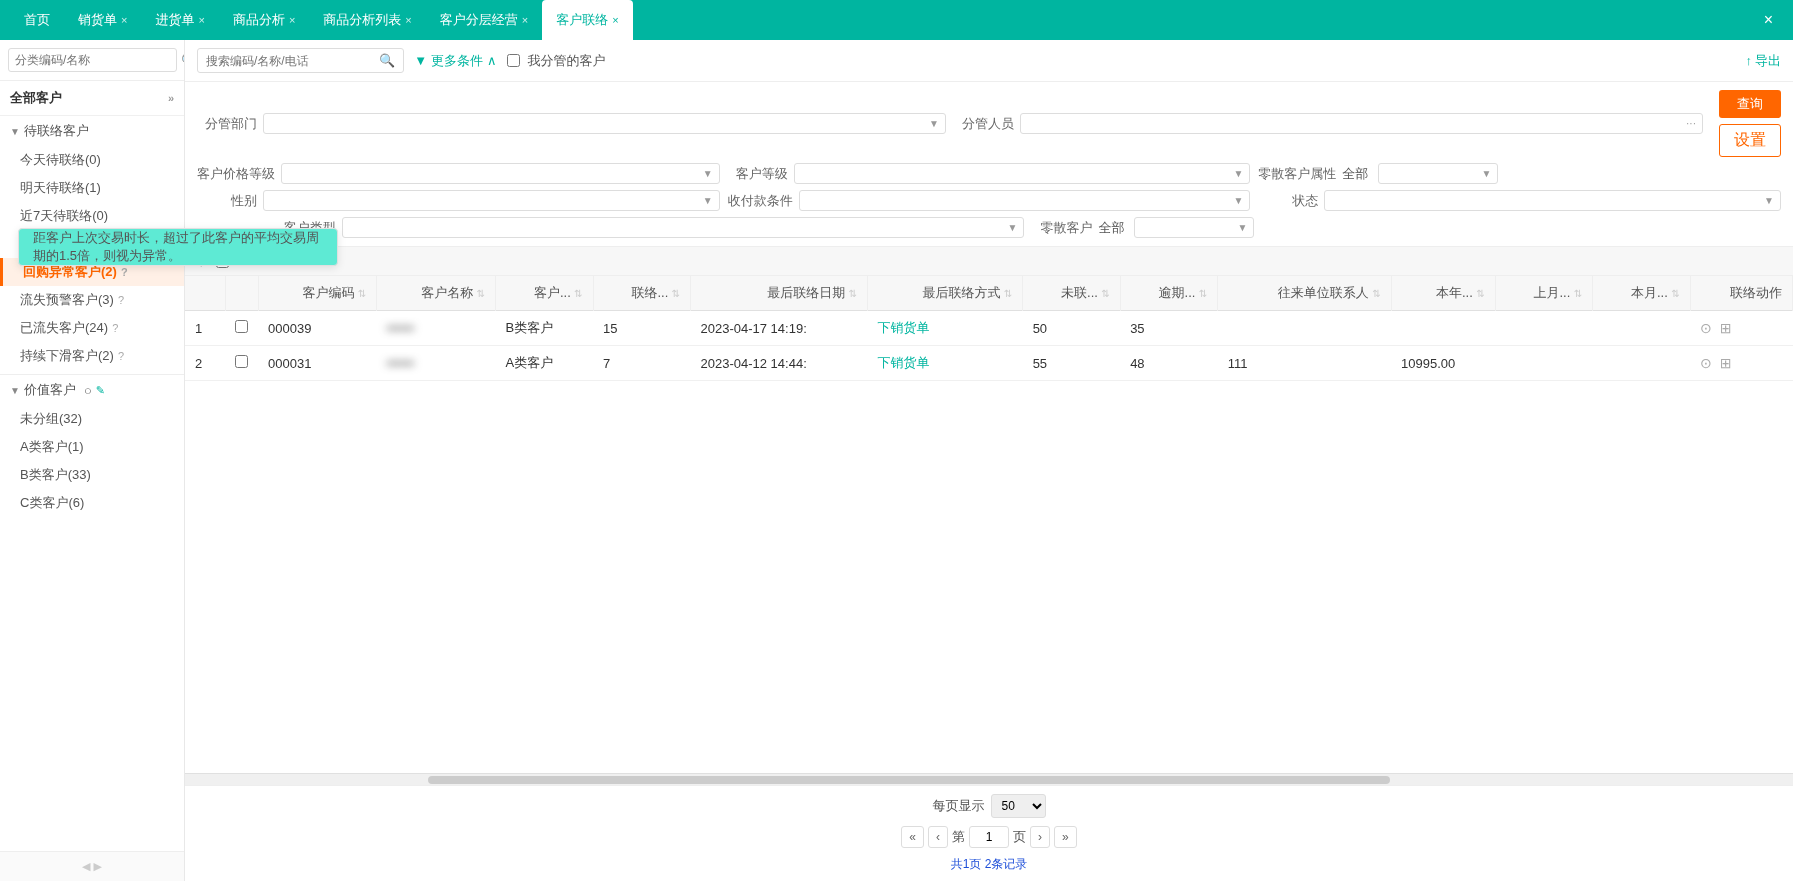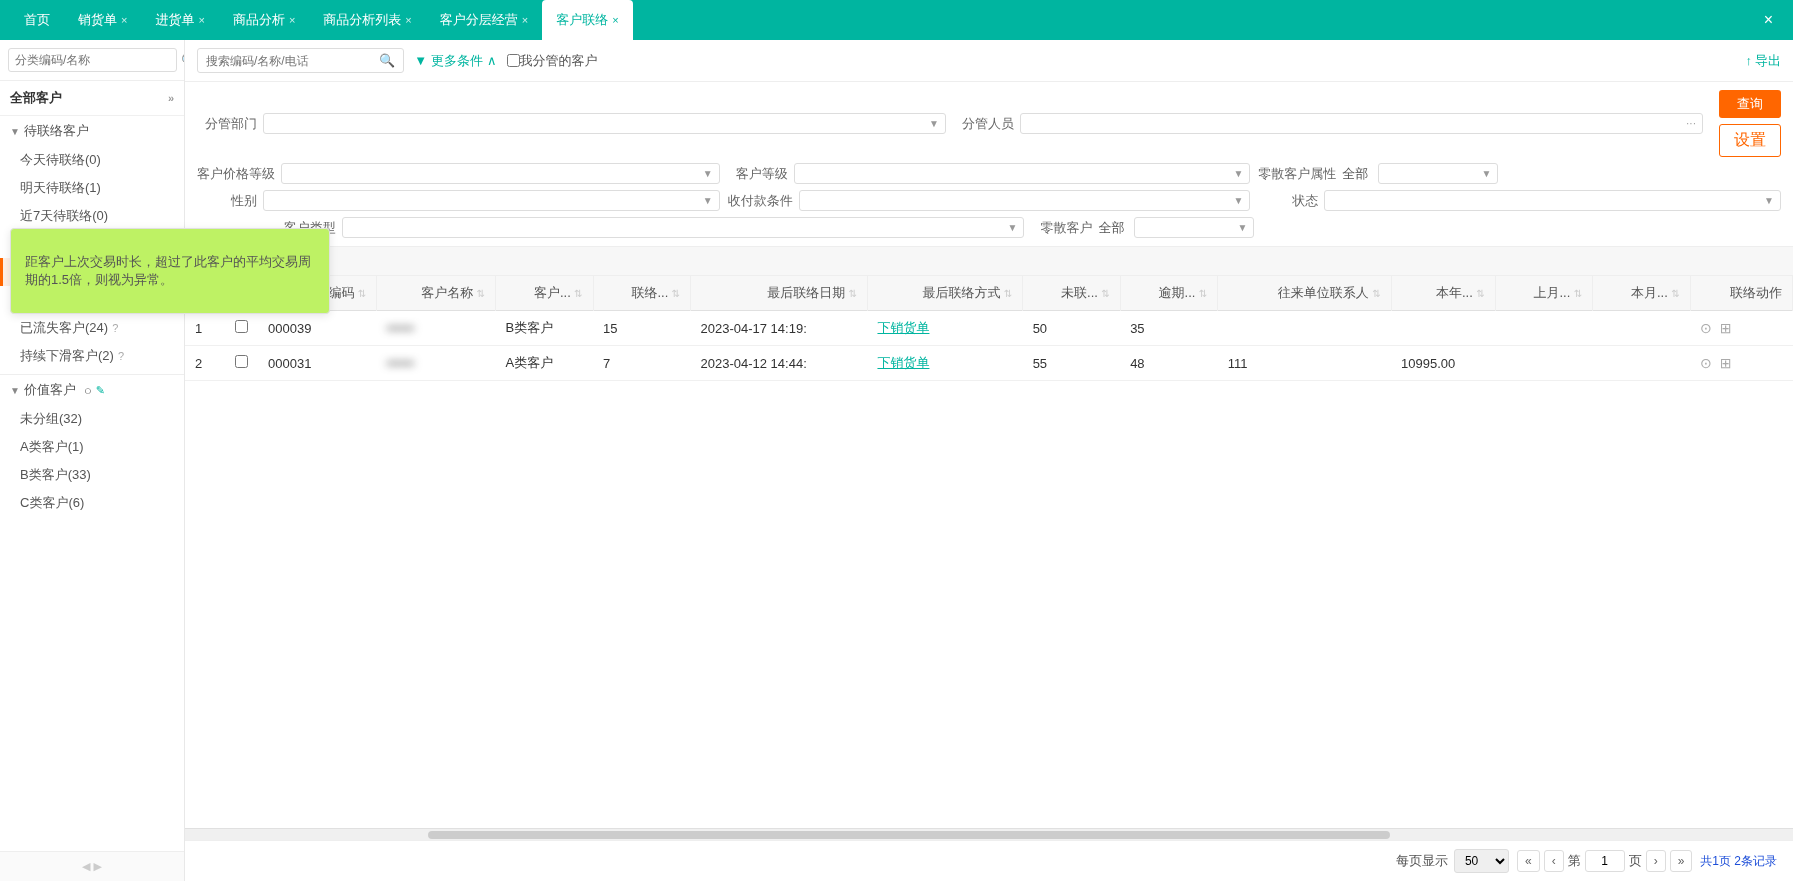--- a/index.html
+++ b/index.html
@@ -84,21 +84,21 @@
       display: flex; align-items: center; border: 1px solid #ddd; border-radius: 3px;
       padding: 4px 8px; gap: 13px; min-width: 200px;
     }
     .filter-bar .search-box input {
       border: none; outline: none; font-size: 12px; width: 160px;
     }
     .filter-bar .more-filter {
       display: flex; align-items: center; gap: 4px; color: #00b5a0; cursor: pointer; font-size: 13px;
     }
     .filter-bar .my-customer {
-      display: flex; align-items: center; gap: 0; font-size: 13px; color: #555; cursor: pointer;
+      display: flex; align-items: center; gap: 8px; font-size: 13px; color: #555; cursor: pointer;
     }
     .filter-bar .export-btn {
       margin-left: auto; color: #00b5a0; cursor: pointer; font-size: 13px;
       display: flex; align-items: center; gap: 3px;
     }
 
     
     .adv-filter {
       background: white; border-bottom: 1px solid #eee; padding: 8px 12px;
     }
@@ -131,22 +131,22 @@
     .btn-settings {
       background: white; color: #ff6600; border: 1px solid #ff6600; border-radius: 3px;
       padding: 5px 14px; cursor: pointer; font-size: 16px; white-space: nowrap;
     }
     .more-conditions {
       color: #999; cursor: pointer; font-size: 13px;
     }
 
     
     .tooltip-popup {
-      position: absolute; top: 228px; left: 10px; background: #bef264;
-      border: 1px solid #e0e0e0; border-radius: 4px; padding: 24px 14px;
+      position: absolute; top: 228px; left: 18px; background: #5eead4;
+      border: 1px solid #e0e0e0; border-radius: 4px; padding: 0 14px;
       font-size: 12px; color: #555; max-width: 320px; z-index: 100;
       box-shadow: 0 2px 8px rgba(0,0,0,0.1);
     }
 
     
     .table-area {
       flex: 1; overflow: hidden; display: flex; flex-direction: column; background: white;
     }
     .table-scroll { overflow-x: auto; overflow-y: auto; flex: 1; }
     table {
@@ -155,36 +155,36 @@
     thead tr { background: #f7f7f7; border-bottom: 1px solid #e0e0e0; }
     thead th {
       padding: 8px 10px; text-align: right; font-weight: normal; color: #555;
       border-right: 1px solid #eee; white-space: nowrap; font-size: 12px;
     }
     thead th .sort-icon { color: #ccc; font-size: 10px; }
     tbody tr { border-bottom: 1px solid #f0f0f0; }
     tbody td {
       padding: 8px 10px; color: #333; font-size: 13px; white-space: nowrap;
     }
-    .td-link { color: #00b5a0; text-decoration: underline; cursor: pointer; }
+    .td-link { color: #00b5a0; cursor: pointer; }
     .action-icons { display: flex; gap: 8px; align-items: center; }
     .action-icon { color: #aaa; cursor: pointer; font-size: 14px; }
 
     
     .table-toolbar {
       display: flex; align-items: center; padding: 6px 10px; border-bottom: 1px solid #eee;
       background: #f7f7f7; gap: 8px;
     }
     .settings-icon-btn { color: #666; cursor: pointer; font-size: 14px; }
     .checkbox-all { cursor: pointer; }
 
     
     .pagination {
       display: flex; align-items: center; justify-content: flex-end;
-      padding: 8px 16px; border-top: 1px solid #eee; background: white; gap: 8px;
+      padding: 8px 16px; border-top: 1px solid #eee; background: white; gap: 8px; flex-direction: column;
     }
     .pagination .per-page { display: flex; align-items: center; gap: 6px; color: #555; }
     .pagination select {
       border: 1px solid #ddd; border-radius: 3px; padding: 3px 6px; font-size: 12px;
     }
     .pagination .nav-btns { display: flex; align-items: center; gap: 4px; }
     .pagination .nav-btn {
       border: 1px solid #ddd; background: white; border-radius: 3px;
       padding: 3px 7px; cursor: pointer; color: #666; font-size: 12px;
     }

